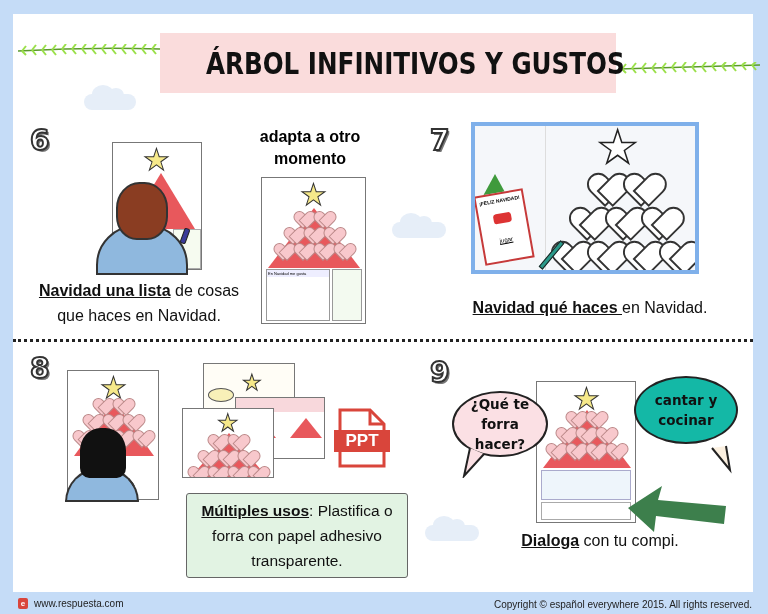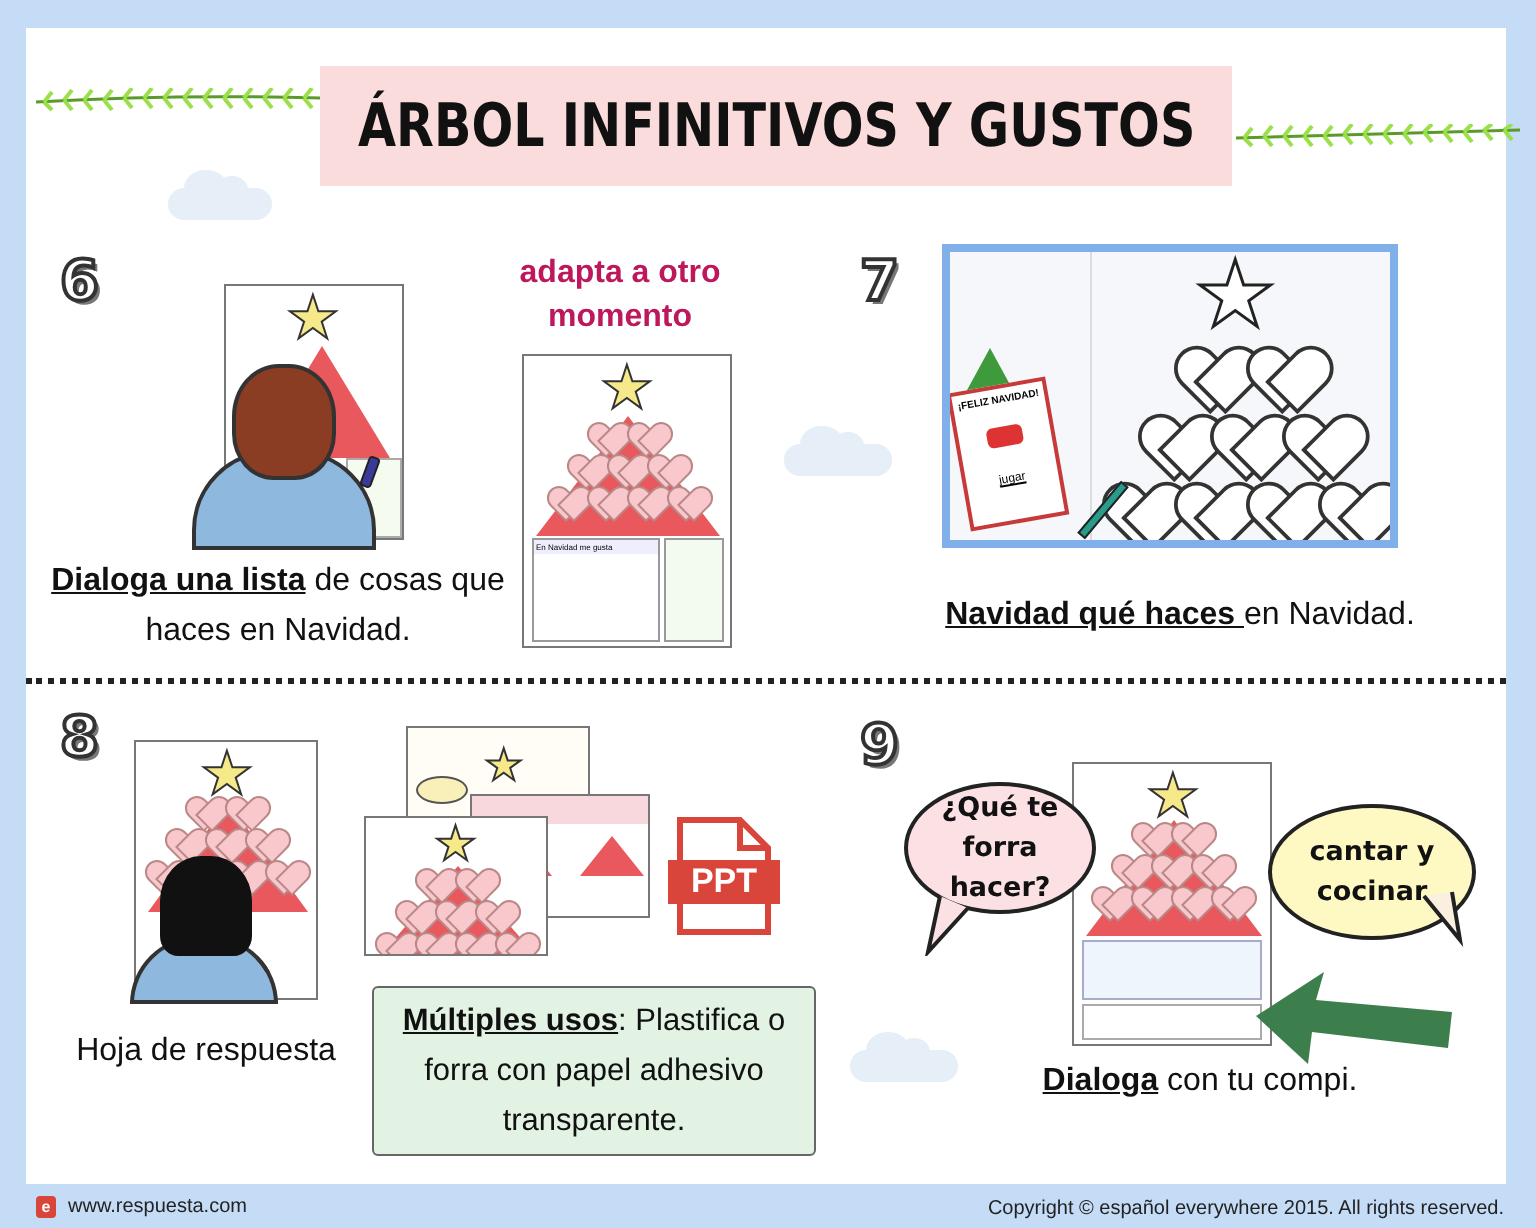--- a/index.html
+++ b/index.html
@@ -2,21 +2,21 @@
 <html><head>
 <meta charset="utf-8">
 <style>
   * { box-sizing: border-box; margin: 0; padding: 0; }
   html, body { width: 768px; height: 614px; overflow: hidden; }
   body { background: #c5dcf7; font-family: "Liberation Sans", sans-serif; position: relative; }
 
   .card { position: absolute; left: 13px; top: 14px; width: 740px; height: 578px; background: #ffffff; }
 
   
-  .title-box { position: absolute; left: 160px; top: 33px; width: 456px; height: 60px; background: #fadcdc; display: flex; align-items: center; justify-content: center; }
+  .title-box { position: absolute; left: 160px; top: 33px; width: 456px; height: 60px; background: #fadcdc; display: flex; align-items: center; }
   .title-text { font-family: "DejaVu Sans", sans-serif; font-weight: bold; font-size: 30px; letter-spacing: 0px; color: #111; transform: scaleX(0.82); white-space: nowrap; }
   .garland { position: absolute; height: 10px; }
   .garland svg { display: block; }
 
   .cloud { position: absolute; background: #e6eef8; border-radius: 14px; }
   .cloud::before, .cloud::after { content: ""; position: absolute; background: #e6eef8; border-radius: 50%; }
   .cloud::before { width: 22px; height: 18px; left: 8px; top: -9px; }
   .cloud::after { width: 16px; height: 14px; left: 24px; top: -6px; }
 
   
@@ -38,21 +38,21 @@
   .heart.outline::before, .heart.outline::after { background: #fff; border-color: #333; }
 
   .star { position: absolute; color: #f6e98a; -webkit-text-stroke: 1px #333; font-size: 30px; line-height: 30px; }
   .red-tri { position: absolute; width: 0; height: 0; border-left-style: solid; border-right-style: solid; border-bottom-style: solid; border-left-color: transparent; border-right-color: transparent; border-bottom-color: #e8585c; }
 
   .person-head { position: absolute; border-radius: 45% 45% 40% 40%; }
   .person-body { position: absolute; background: #8fb8de; border: 2px solid #333; border-radius: 40px 40px 0 0; }
 
   .photo { position: absolute; left: 471px; top: 122px; width: 228px; height: 152px; border: 4px solid #7fb0ea; background: #f5f7fa; overflow: hidden; }
 
-  .adapt-label { position: absolute; left: 250px; top: 126px; width: 120px; text-align: center; font-weight: bold; font-size: 16px; color: #be185d; line-height: 22px; }
+  .adapt-label { position: absolute; left: 250px; top: 126px; width: 120px; text-align: center; font-weight: bold; font-size: 16px; color: #000000; line-height: 22px; }
 
   .ppt-icon { position: absolute; left: 334px; top: 408px; width: 56px; height: 62px; }
 
   .info-box { position: absolute; left: 186px; top: 493px; width: 222px; height: 85px; background: #e2f3e3; border: 1px solid #666; border-radius: 3px; text-align: center; font-size: 15.5px; line-height: 25px; padding-top: 4px; color: #111; }
   .info-box .ul { font-weight: bold; text-decoration: underline; }
 
   .bubble { position: absolute; border: 2px solid #222; border-radius: 50%; display: flex; align-items: center; justify-content: center; text-align: center; font-family: "DejaVu Sans", sans-serif; font-weight: bold; font-size: 13.5px; line-height: 20px; color: #111; }
   .bubble-tail { position: absolute; }
 
   .arrow { position: absolute; }
@@ -150,21 +150,21 @@
 <div class="sheet" style="left:112px; top:142px; width:90px; height:128px;">
   <div class="red-tri" style="left:14px; top:30px; border-left-width:34px; border-right-width:34px; border-bottom-width:56px;"></div>
   <div class="star" style="left:30px; top:2px;">★</div>
   <div style="position:absolute; left:60px; top:86px; width:28px; height:40px; border:1px solid #aaa; background:#f6fbf0;"></div>
 </div>
 <div class="person-body" style="left:96px; top:225px; width:92px; height:50px;"></div>
 <div class="person-head" style="left:116px; top:182px; width:52px; height:58px; background:#8a3d22; border:2px solid #333;"></div>
 <div style="position:absolute; left:182px; top:228px; width:6px; height:16px; background:#3a3a9a; border:1px solid #222; border-radius:2px; transform:rotate(20deg);"></div>
 
 <div class="caption" style="left:24px; top:278px; width:230px;">
-  <span class="ul">Dialoga una lista</span><span> de cosas que haces en Navidad.</span>
+  <span class="ul">Navidad una lista</span><span> de cosas que haces en Navidad.</span>
 </div>
 
 <div class="adapt-label">adapta a otro momento</div>
 
 <div class="sheet" style="left:261px; top:177px; width:105px; height:147px;">
   <div class="red-tri" style="left:6px; top:30px; border-left-width:46px; border-right-width:46px; border-bottom-width:60px;"></div>
   <div class="star" style="left:38px; top:2px;">★</div>
   <div class="tree" style="top:34px; width:90px;">
     <div class="hearts-row">
         <div class="heart"></div>
@@ -245,21 +245,20 @@
         <div class="heart"></div>
         <div class="heart"></div>
         <div class="heart"></div>
       </div>
   </div>
 </div>
 <div class="person-body" style="left:65px; top:468px; width:74px; height:34px;"></div>
 <div class="person-head" style="left:80px; top:428px; width:46px; height:50px; background:#111; border:2px solid #111; border-radius:45% 45% 20% 20%;"></div>
 
 <div class="caption" style="left:28px; top:513px; width:150px;">
-  <div>Hoja de respuesta</div>
 </div>
 
 <div class="sheet" style="left:203px; top:363px; width:92px; height:60px; background:#fffdf6;">
   <div class="star" style="left:38px; top:8px; font-size:22px; line-height:22px;">★</div>
   <div style="position:absolute; left:4px; top:24px; width:26px; height:14px; background:#f8f0b8; border:1px solid #555; border-radius:50%;"></div>
 </div>
 <div class="sheet" style="left:235px; top:397px; width:90px; height:62px; background:#fff;">
   <div style="height:14px; background:#f8d8dc;"></div>
   <div class="red-tri" style="left:8px; top:20px; border-left-width:16px; border-right-width:16px; border-bottom-width:20px;"></div>
   <div class="red-tri" style="left:54px; top:20px; border-left-width:16px; border-right-width:16px; border-bottom-width:20px;"></div>
@@ -325,21 +324,21 @@
   <div style="position:absolute; left:4px; top:120px; width:90px; height:18px; border:1px solid #aaa;"></div>
 </div>
 
 <div class="bubble" style="left:452px; top:391px; width:96px; height:66px; background:#fbe0e4;">
   <span style="width:80px;">¿Qué te forra hacer?</span>
 </div>
 <svg class="bubble-tail" style="left:462px; top:448px;" width="30" height="30" viewBox="0 0 30 30">
   <path d="M8 0 L2 28 L22 6" fill="#fbe0e4" stroke="#222" stroke-width="2"></path>
 </svg>
 
-<div class="bubble" style="left:634px; top:402px; width:104px; height:68px; background:#fef9c3;">
+<div class="bubble" style="left:634px; top:376px; width:104px; height:68px; background:#14b8a6;">
   <span style="width:70px;">cantar y cocinar</span>
 </div>
 <svg class="bubble-tail" style="left:708px; top:444px;" width="30" height="30" viewBox="0 0 30 30">
   <path d="M4 4 L22 26 L18 2" fill="#fbf0e0" stroke="#222" stroke-width="2"></path>
 </svg>
 
 <svg class="arrow" style="left:628px; top:486px;" width="100" height="52" viewBox="0 0 100 52">
   <path d="M0 22 L34 0 L30 14 L98 20 L96 38 L28 30 L26 46 Z" fill="#3d7f4c"></path>
 </svg>
 

